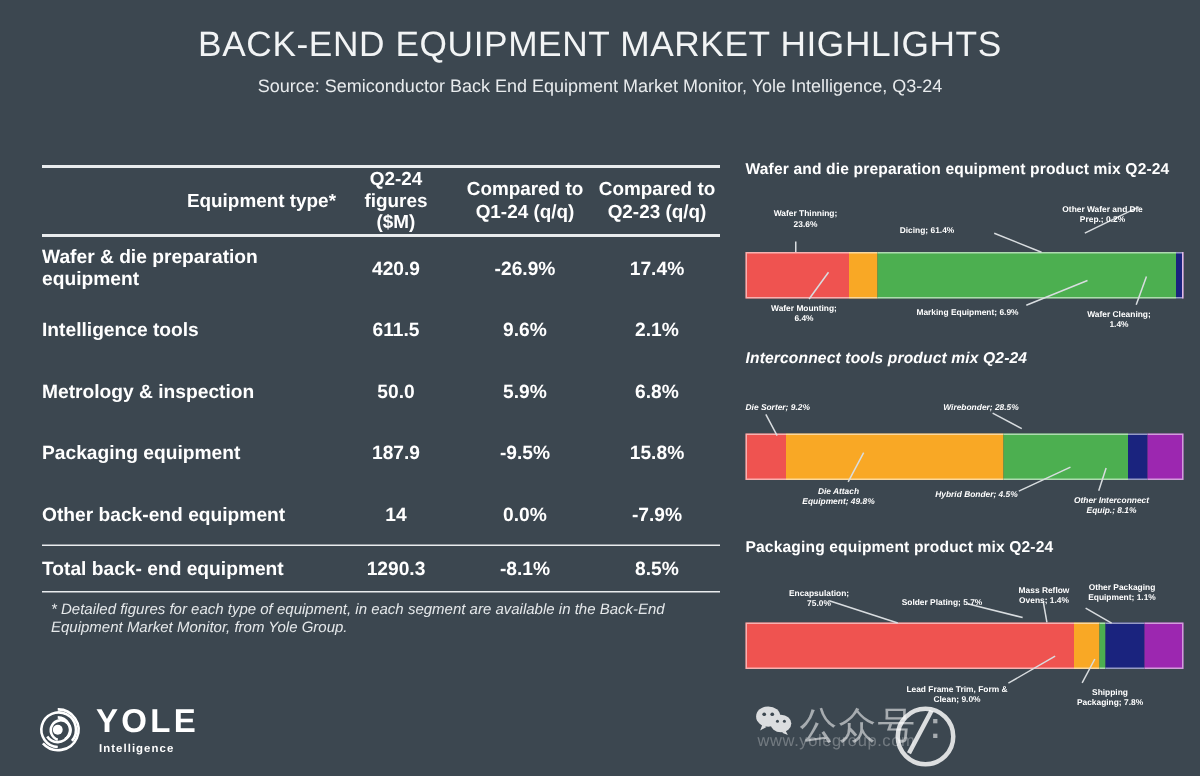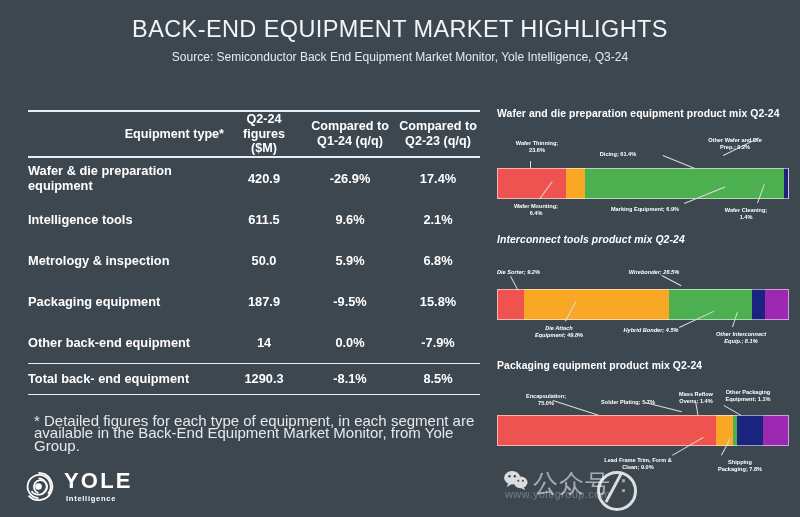--- a/index.html
+++ b/index.html
@@ -83,22 +83,23 @@
     font-weight: 700;
     color: #ffffff;
     height: 41px;
     line-height: 15px;
   }
   tbody td.left { text-align: left; }
   tbody td.ctr  { text-align: center; }
   tbody tr.total td { height: 30px; }
 
   .footnote {
-    margin-top: 20px;
-    font-size: 15px;
+    margin-top: 6px;
+    font-size: 10px;
+    font-style: italic;
     line-height: 12.4px;
     color: #e6e9eb;
     padding-left: 6px;
   }
 
   
   .charts {
     position: absolute;
     left: 497px;
     top: 108px;

